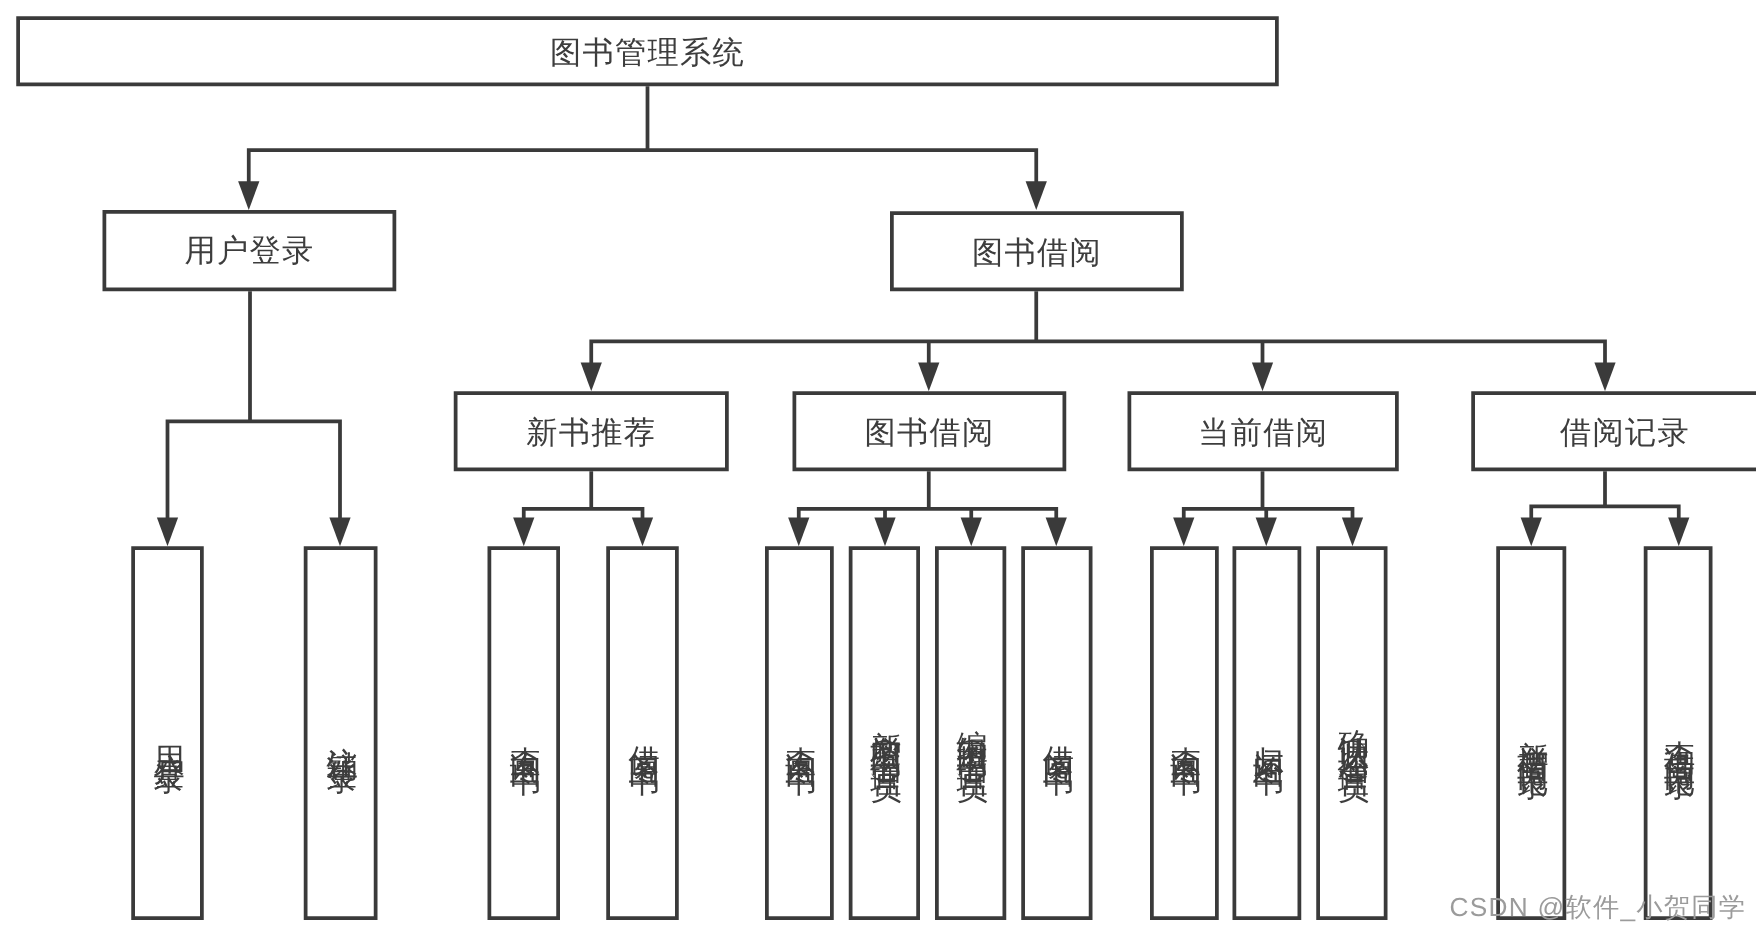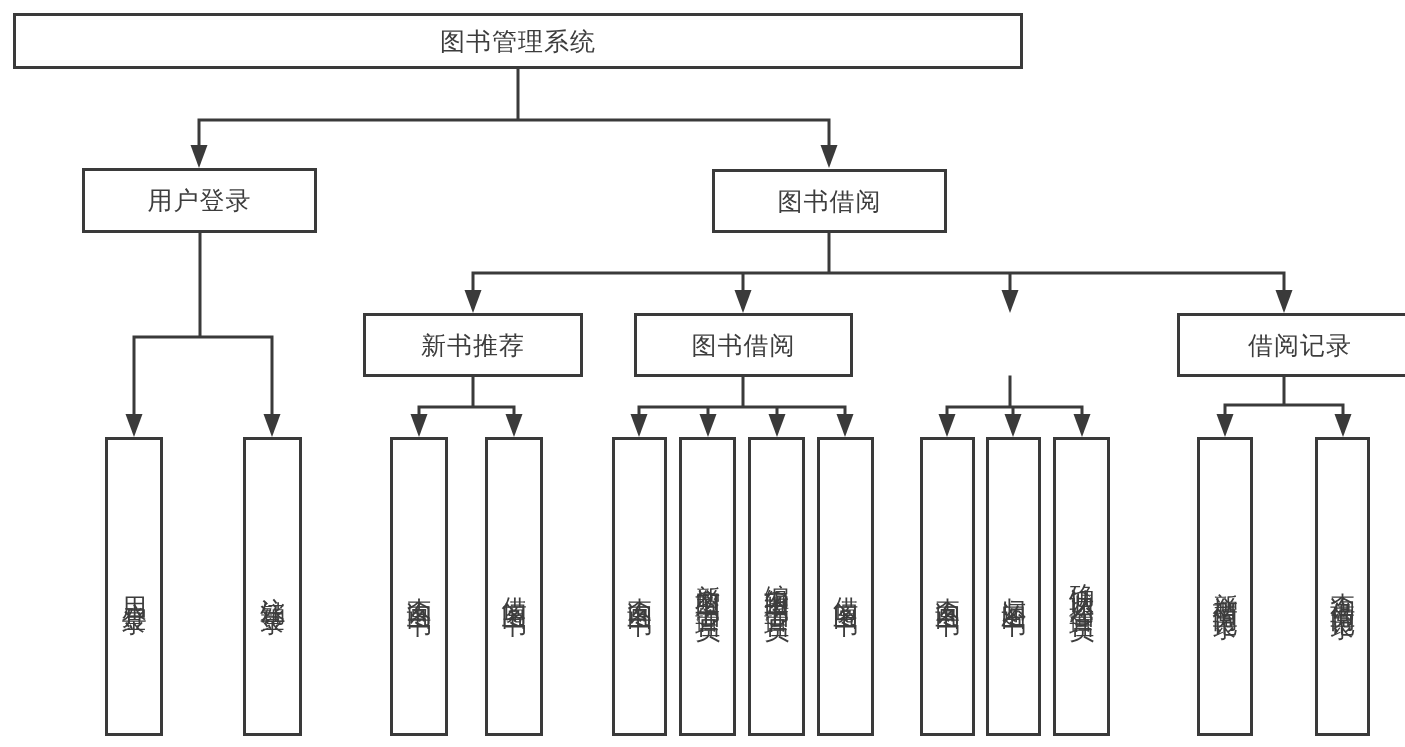--- a/index.html
+++ b/index.html
@@ -89,20 +89,23 @@
   <div class="box h" style="left:712px;top:169px;width:235px;height:64px">
     <span>图书借阅</span>
   </div>
 
   <div class="box h" style="left:634px;top:313px;width:219px;height:64px">
     <span>图书借阅</span>
   </div>
   <div class="box h" style="left:363px;top:313px;width:220px;height:64px">
     <span>新书推荐</span>
   </div>
+  <div class="box h" style="left:902px;top:313px;width:217px;height:64px">
+    <span>当前借阅</span>
+  </div>
   <div class="box h" style="left:1177px;top:313px;width:246px;height:64px">
     <span>借阅记录</span>
   </div>
 
   <div class="box v" style="left:105px;top:437px;width:58px;height:299px">
     <span>用户登录</span>
   </div>
   <div class="box v" style="left:243px;top:437px;width:59px;height:299px">
     <span>注销登录</span>
   </div>
@@ -133,14 +136,15 @@
   <div class="box v" style="left:1053px;top:437px;width:57px;height:299px">
     <span>确认归还（管理员）</span>
   </div>
   <div class="box v" style="left:1197px;top:437px;width:56px;height:299px">
     <span>新增借阅记录</span>
   </div>
   <div class="box v" style="left:1315px;top:437px;width:55px;height:299px">
     <span>查询借阅记录</span>
   </div>
 
+  <div id="watermark">CSDN @软件_小贺同学</div>
 
 </div>
 
 </body></html>

